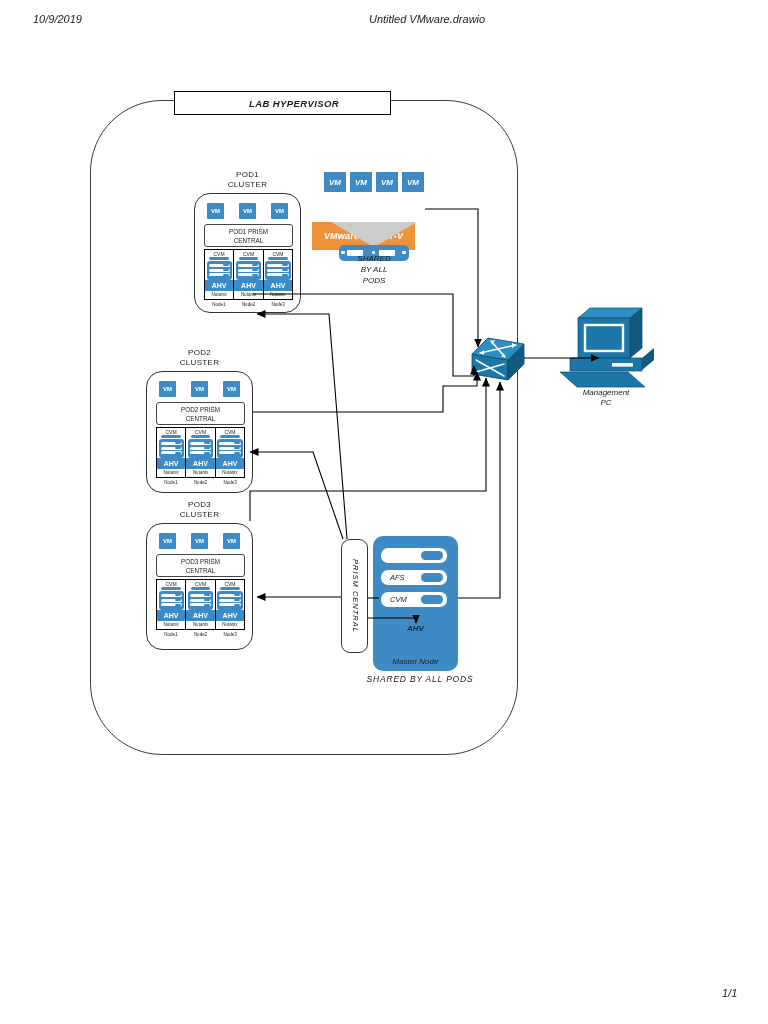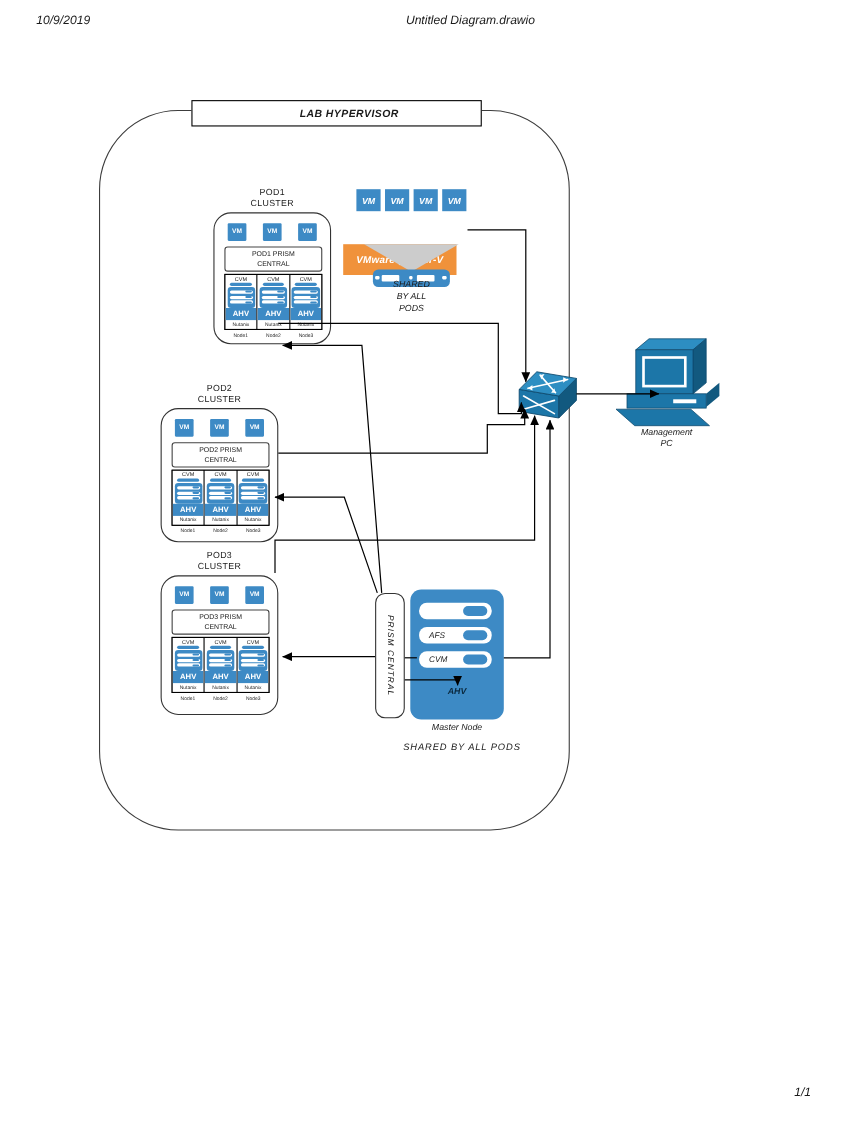--- a/index.html
+++ b/index.html
@@ -7,21 +7,21 @@
   .abs { position:absolute;font-style:italic; }
   #page { position:relative; width:768px; height:1024px; background:#fff; }
 
   
   .hdr-date { left:33px; top:13px; font-size:11px; }
   .hdr-title { left:369px; top:13px; font-size:11px; }
   .ftr-page { left:722px; top:987px; font-size:11px; }
 
   
   .container-outline { left:90px; top:100px; width:428px; height:655px; border:1.6px solid #3c3c3c; border-radius:72px; }
-  .lab-box { left:174px; top:91px; width:264px; height:24px; background:#fff; border:1.7px solid #000; z-index:3;
+  .lab-box { left:174px; top:91px; width:217px; height:24px; background:#fff; border:1.7px solid #000; z-index:3;
              display:flex; align-items:center; justify-content:center; font-size:9.5px; font-weight:bold; letter-spacing:.4px;padding-left:23px; }
 
   
   .pod { position:absolute; left:146px; width:107px; }
   .pod-1 { top:170px; height:143px;margin-left:48px; }
   .pod-2 { top:348px; height:145px; }
   .pod-3 { top:500px; height:150px; }
   .pod-title { text-align:center; font-size:8px; line-height:10px; letter-spacing:.3px; }
   .cluster { position:absolute; left:0; top:23px; width:107px; border:1.5px solid #333; border-radius:16px; background:#fff; }
   .pod-1 .cluster { height:120px; } .pod-2 .cluster { height:122px; } .pod-3 .cluster { height:127px; }
@@ -54,41 +54,41 @@
   .storage .bay { position:absolute; top:5px; width:16px; height:6px; background:#fff; border-radius:1px; }
   .storage .bay.b1 { left:8px; } .storage .bay.b2 { left:40px; }
   .storage .dot { position:absolute; top:6px; width:4px; height:3px; background:#fff; border-radius:1px; }
   .storage .d1 { left:2px; } .storage .d2 { left:33px; width:3px; } .storage .d3 { left:63px; }
   .shared-caption { left:339px; top:253px; width:70px; text-align:center; font-size:8px; line-height:11px; }
 
   
   .prism-vert { left:341px; top:539px; width:27px; height:114px; background:#fff; border:1.4px solid #333; border-radius:9px; }
   .prism-vert .vtxt { position:absolute; left:50%; top:50%; width:114px; height:27px; transform:translate(-50%,-50%) rotate(90deg);
                       text-align:center; line-height:27px; font-size:7.5px; letter-spacing:1px; color:#111; }
-  .master { left:373px; top:536px; width:85px; height:118px; background:var(--blue,#3d8ac5); border-radius:10px; }
+  .master { left:373px; top:536px; width:85px; height:135px; background:var(--blue,#3d8ac5); border-radius:10px; }
   .slot { position:absolute; left:8px; width:66px; height:15px; background:#fff; border-radius:7px; }
   .slot .slot-label { position:absolute; left:9px; top:0; font-size:7.5px; line-height:15px; color:#222; }
   .slot .slot-pill { position:absolute; right:4px; top:3px; width:22px; height:9px; background:var(--blue,#3d8ac5); border-radius:4.5px; }
   .s1 { top:12px; } .s2 { top:34px; } .s3 { top:56px; }
   .master-ahv { position:absolute; left:0; top:88px; width:100%; text-align:center; font-size:8px; color:#0b2a40; font-weight:bold; }
   .master-caption { left:373px; top:657px; width:85px; text-align:center; font-size:8px; color:#222; }
   .shared-bottom { left:340px; top:674px; width:160px; text-align:center; font-size:8.5px; letter-spacing:.8px; }
 
   
   .pc-label { left:570px; top:388px; width:72px; text-align:center; font-size:8px; line-height:10px; }
 
   svg.layer { position:absolute; left:0; top:0; pointer-events:none; }
 </style>
 </head>
 <body>
 
 <div id="page">
 
   <div class="abs hdr-date">10/9/2019</div>
-  <div class="abs hdr-title">Untitled Diagram.drawio</div>
+  <div class="abs hdr-title">Untitled VMware.drawio</div>
   <div class="abs ftr-page">1/1</div>
 
   <div class="abs container-outline"></div>
   <div class="abs lab-box">LAB HYPERVISOR</div>
 
   <div id="pods-layer">
   <div class="pod pod-1">
     <div class="pod-title">
       <div>POD1</div>
       <div>CLUSTER</div>

